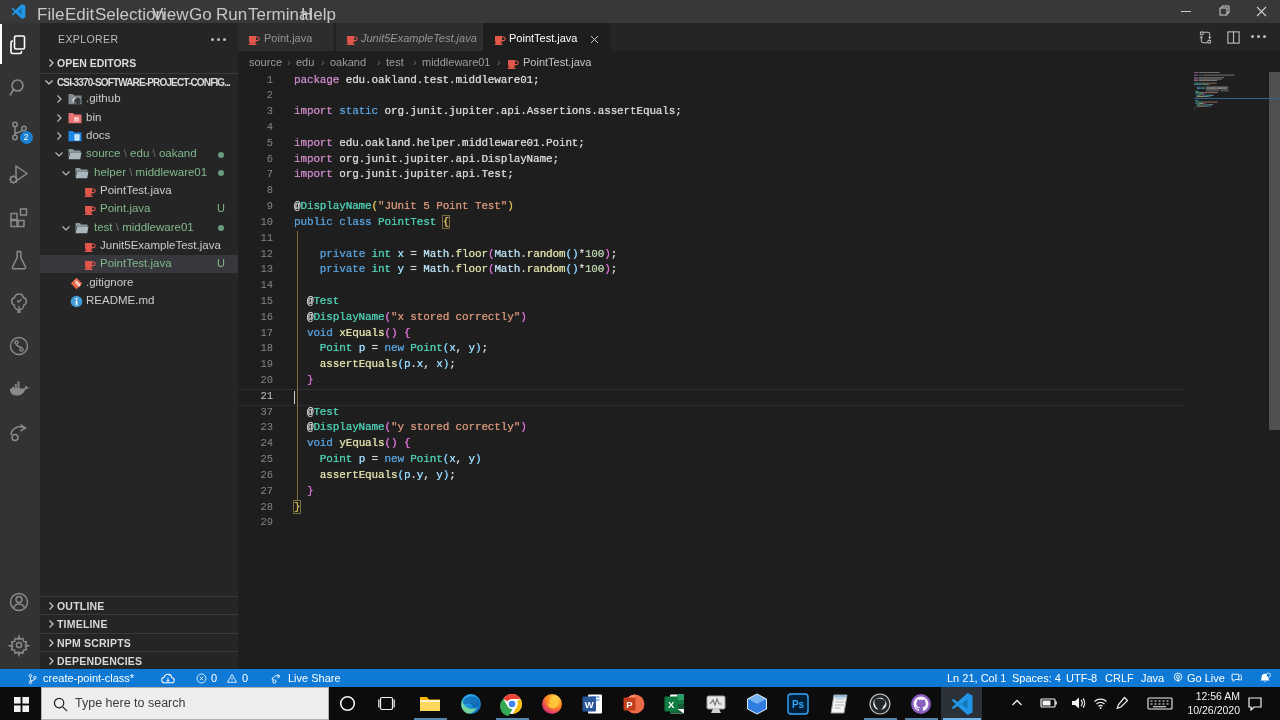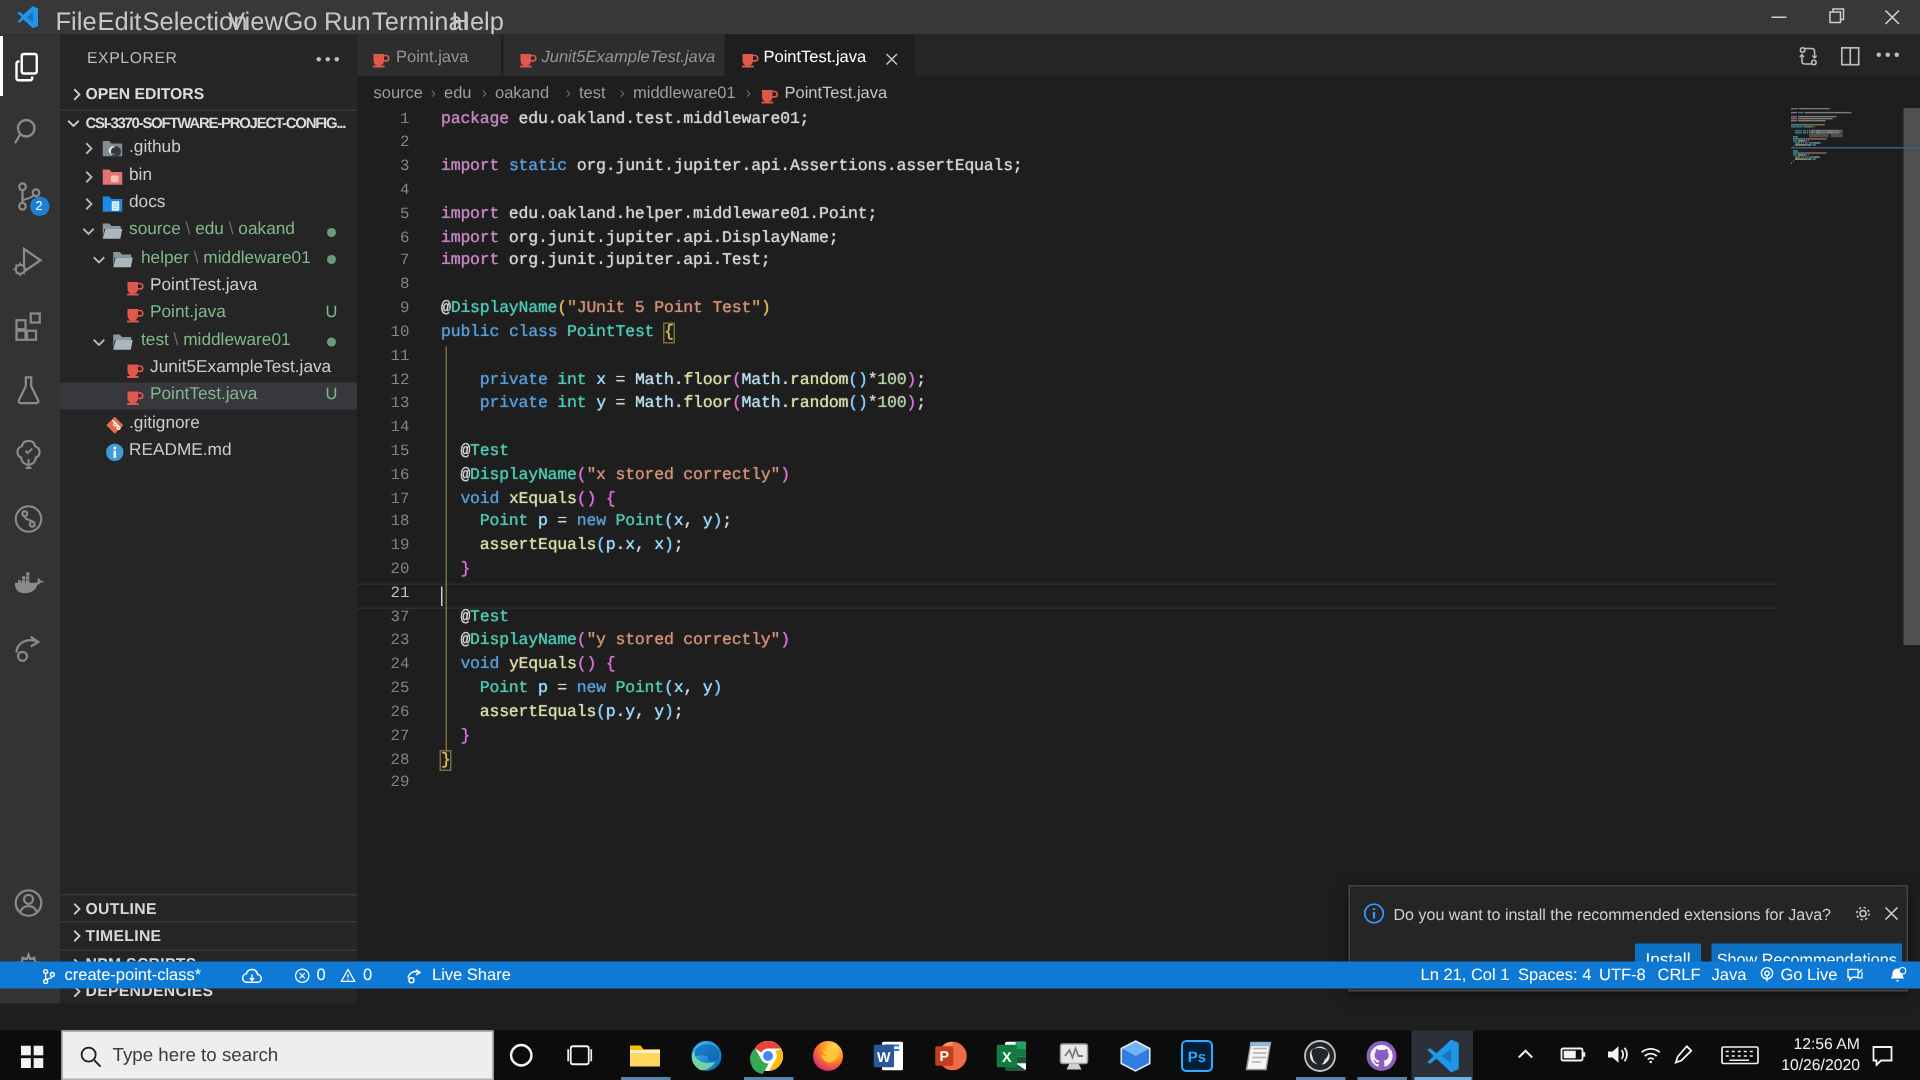--- a/index.html
+++ b/index.html
@@ -48,21 +48,21 @@
   .kp { color:#C586C0; } .kb { color:#569CD6; } .tl { color:#4EC9B0;text-align:center; } .fn { color:#DCDCAA; }
   .vr { color:#9CDCFE; } .st { color:#CE9178; } .nm { color:#B5CEA8; }
   .b1 { color:#d9bd5a; } .b2 { color:#DA70D6; } .b3 { color:#87CEFA; } .mt { color:#b8dcef; }
   .bm { outline:1px solid rgba(196,176,96,.55); outline-offset:0px; }
 
   
   #notif { position:absolute; left:899px; top:590px; width:373px; height:71px; background:#252526; border:1px solid #454545; box-shadow:0 2px 8px rgba(0,0,0,.5); }
   .nbtn { position:absolute; background:#0e70c0; color:#ffffff; font-size:11.5px; text-align:center; line-height:22px; height:22px; }
 
   
-  #statusbar { position:absolute; top:641px; left:0; width:1280px; height:18px; background:#0e7ad6; color:#ffffff; font-size:11px; }
+  #statusbar { position:absolute; top:669px; left:0; width:1280px; height:18px; background:#0e7ad6; color:#ffffff; font-size:11px; }
   .sitem { position:absolute; top:2.5px; white-space:nowrap; }
 
   
   #taskbar { position:absolute; top:687px; left:0; width:1280px; height:33px; background:#0c0c0d; }
   .tbicon { position:absolute; top:4.5px; width:24px; height:24px; }
   .uline { position:absolute; top:30.5px; height:2px; background:#5585ad; }
 </style>
 </head>
 <body>
 <div id="root">
@@ -578,36 +578,20 @@
       <rect x="35.5" y="14.4" width="8" height="2.4" fill="#7a7a7a" opacity=".55"></rect>
       <rect x="21" y="17.1" width="13" height="2.4" fill="#7a7a7a" opacity=".55"></rect>
       <rect x="35.5" y="17.1" width="8" height="2.4" fill="#7a7a7a" opacity=".55"></rect>
     </svg>
 
     <div class="abs" style="left:1031px;top:0;width:11px;height:358px;background:rgba(150,150,152,.42)"></div>
 
     <div class="abs" style="left:956px;top:26px;width:86px;height:1px;background:#31618f"></div>
   </div>
 
-  <div id="notif">
-    <svg class="abs" style="left:9px;top:11px" width="14" height="14" viewBox="0 0 14 14" fill="none" stroke="#3794ff" stroke-width="1.2">
-      <circle cx="7" cy="7" r="6.2"></circle>
-      <path d="M7 6 v4.4 M7 3.4 v1.2" stroke-width="1.5"></path>
-    </svg>
-    <div class="abs" style="left:29px;top:13px;font-size:10.7px;color:#cfcfcf">Do you want to install the recommended extensions for Java?</div>
-    <svg class="abs" style="left:336px;top:12px" width="12" height="12" viewBox="0 0 24 24" fill="none" stroke="#cccccc" stroke-width="2">
-      <circle cx="12" cy="12" r="4"></circle>
-      <circle cx="12" cy="12" r="8.2" stroke-dasharray="3.2 3.2"></circle>
-    </svg>
-    <svg class="abs" style="left:356px;top:13px" width="10" height="10" viewBox="0 0 10 10">
-      <path d="M1 1 l8 8 M9 1 l-8 8" stroke="#cccccc" stroke-width="1.1"></path>
-    </svg>
-    <div class="nbtn" style="left:190px;top:38px;width:44px">Install</div>
-    <div class="nbtn" style="left:241px;top:38px;width:127px;font-size:10.8px;white-space:nowrap">Show Recommendations</div>
-  </div>
 
   <div id="statusbar">
     <svg class="abs" style="left:27px;top:3.5px" width="11" height="12" viewBox="0 0 16 16" fill="none" stroke="#ffffff" stroke-width="1.3">
       <circle cx="5" cy="3.2" r="1.9"></circle>
         <circle cx="5" cy="12.8" r="1.9"></circle>
         <circle cx="11.5" cy="6" r="1.9"></circle>
       <path d="M5 5.2 v5.6 M11.3 7.9 c-.4 2.5-4 1.7-6 3.2"></path>
     </svg>
     <span class="sitem" style="left:43px">create-point-class*</span>
     <svg class="abs" style="left:161px;top:3.5px" width="14" height="12" viewBox="0 0 16 14" fill="none" stroke="#ffffff" stroke-width="1.2">

